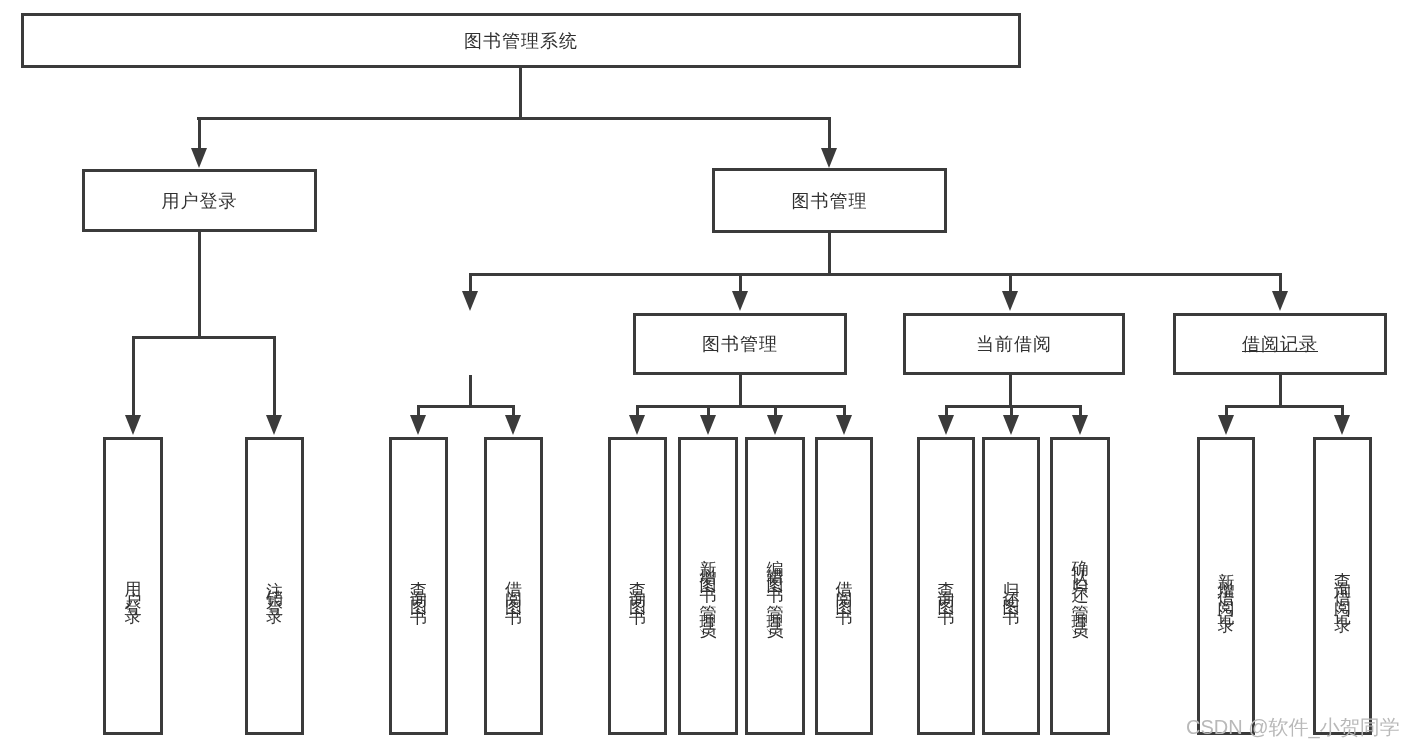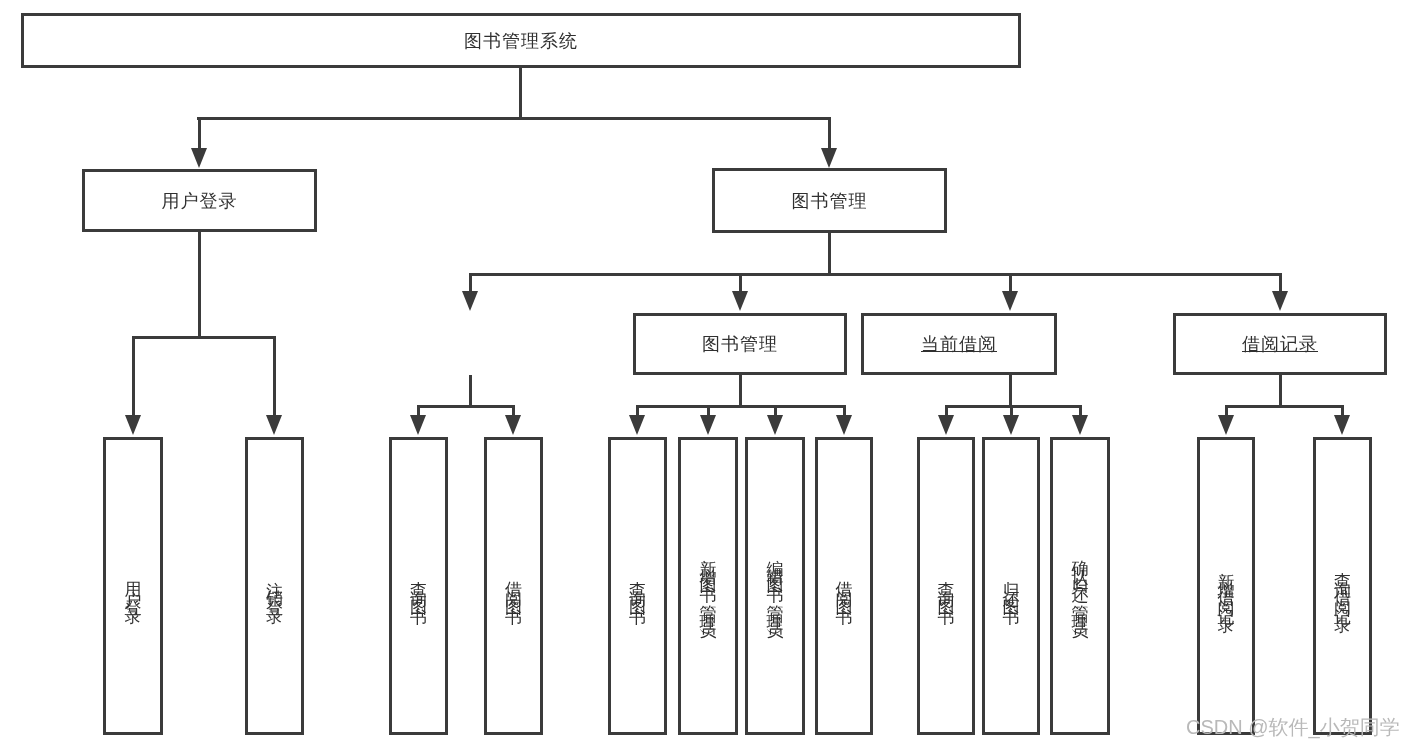--- a/index.html
+++ b/index.html
@@ -105,21 +105,21 @@
   <div class="vl" style="left:739px;top:273px;height:20px;"></div>
   <div class="ah" style="left:732px;top:291px;"></div>
   <div class="vl" style="left:1009px;top:273px;height:20px;"></div>
   <div class="ah" style="left:1002px;top:291px;"></div>
   <div class="vl" style="left:1279px;top:273px;height:20px;"></div>
   <div class="ah" style="left:1272px;top:291px;"></div>
 
   <div class="box" style="left:633px;top:313px;width:214px;height:62px;">
     <span>图书管理</span>
   </div>
-  <div class="box" style="left:861px;top:313px;width:196px;height:62px;text-decoration:underline;">
+  <div class="box" style="left:903px;top:313px;width:222px;height:62px;">
     <span>当前借阅</span>
   </div>
   <div class="box" style="left:1173px;top:313px;width:214px;height:62px;text-decoration:underline;">
     <span>借阅记录</span>
   </div>
 
   <div class="vl" style="left:469px;top:375px;height:30px;"></div>
   <div class="hl" style="left:418px;top:405px;width:96px;"></div>
   <div class="vl" style="left:417px;top:405px;height:12px;"></div>
   <div class="ah" style="left:410px;top:415px;"></div>

